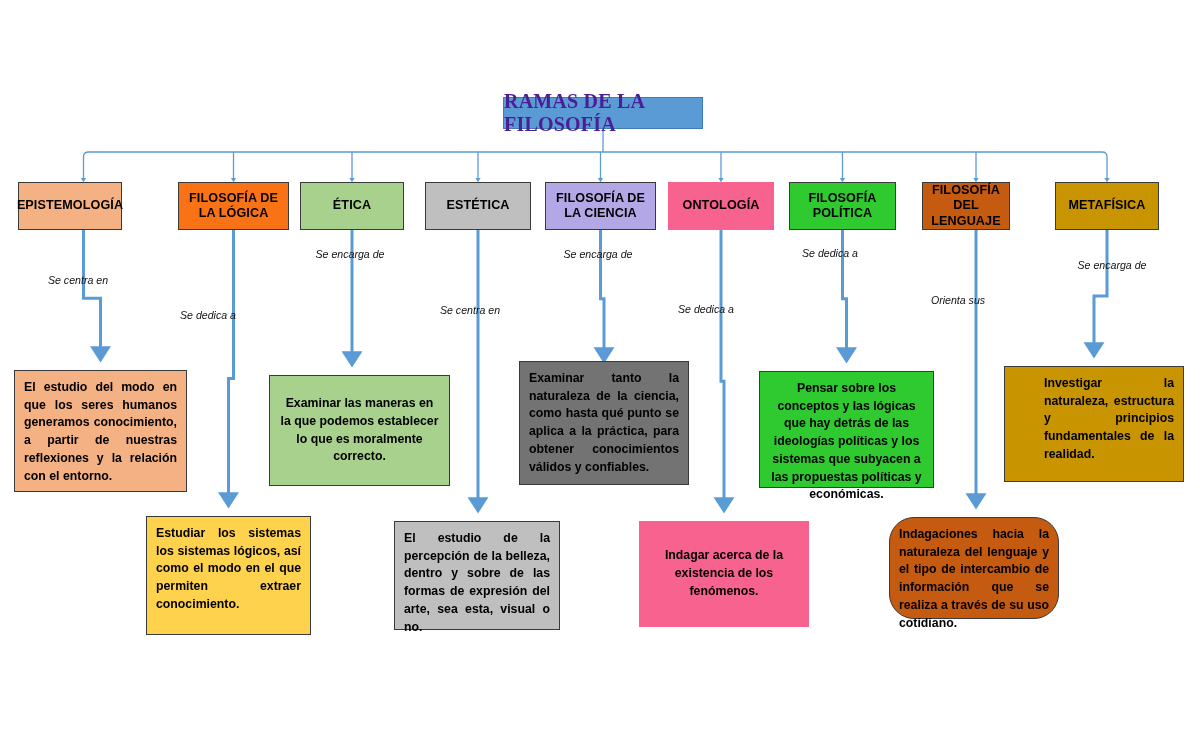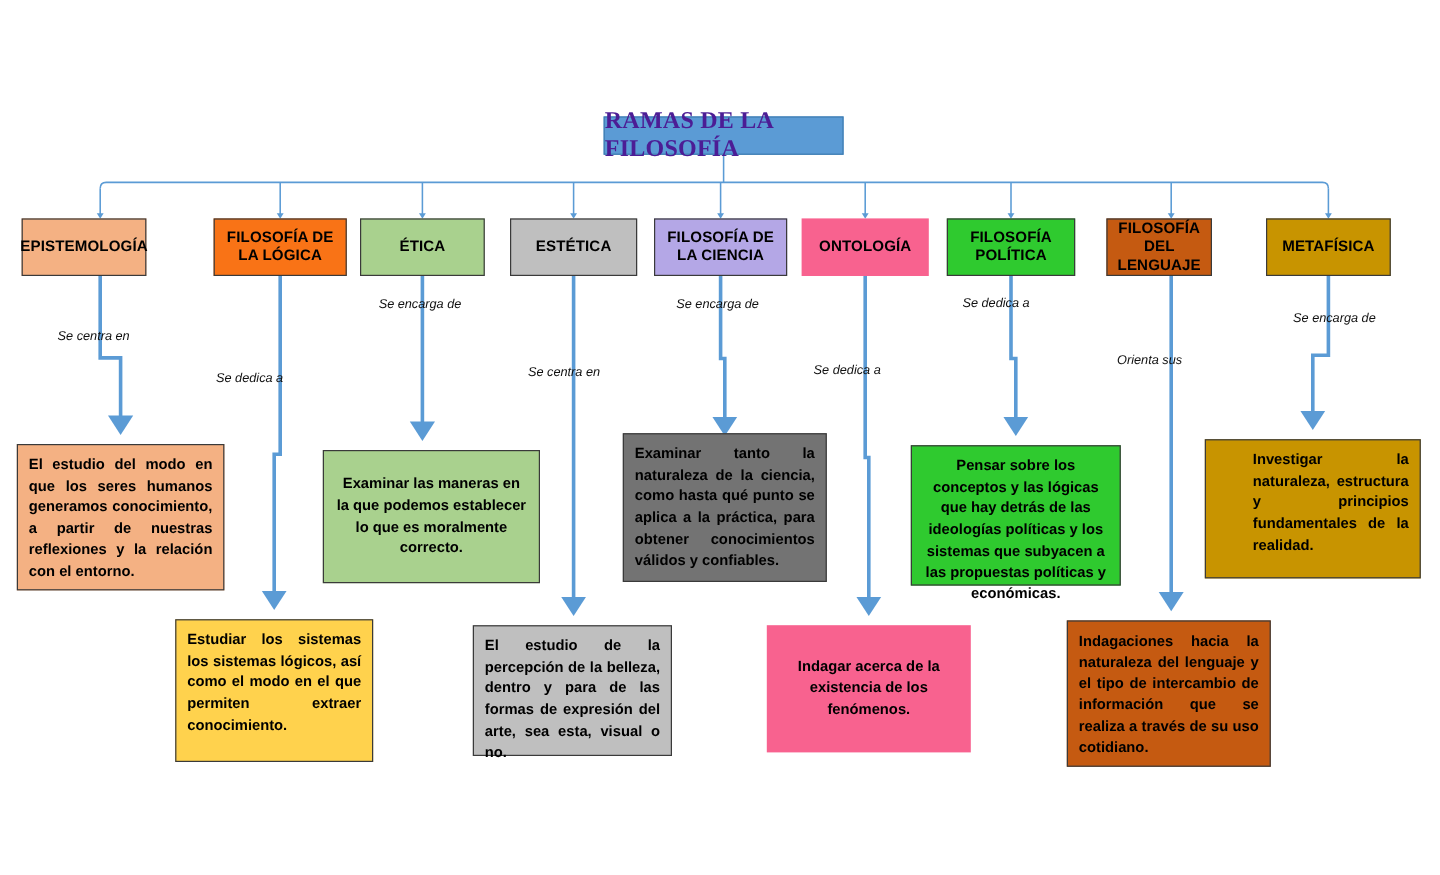--- a/index.html
+++ b/index.html
@@ -117,31 +117,31 @@
       <div class="node desc just" style="left: 14px; top: 357px; width: 173px; height: 122px; background: rgb(244, 177, 131);">
         <p>El estudio del modo en que los seres humanos generamos conocimiento, a partir de nuestras reflexiones y la relación con el entorno.</p>
       </div>
       <div class="node desc just" style="left: 146px; top: 503px; width: 165px; height: 119px; background: rgb(255, 210, 77);">
         <p>Estudiar los sistemas los sistemas lógicos, así como el modo en el que permiten extraer conocimiento.</p>
       </div>
       <div class="node desc ctr" style="left: 269px; top: 362px; width: 181px; height: 111px; background: rgb(169, 209, 142);">
         <p>Examinar las maneras en la que podemos establecer lo que es moralmente correcto.</p>
       </div>
       <div class="node desc just" style="left: 394px; top: 508px; width: 166px; height: 109px; background: rgb(191, 191, 191);">
-        <p>El estudio de la percepción de la belleza, dentro y para de las formas de expresión del arte, sea esta, visual o no.</p>
+        <p>El estudio de la percepción de la belleza, dentro y sobre de las formas de expresión del arte, sea esta, visual o no.</p>
       </div>
       <div class="node desc just" style="left: 519px; top: 348px; width: 170px; height: 124px; background: #737373;">
         <p>Examinar tanto la naturaleza de la ciencia, como hasta qué punto se aplica a la práctica, para obtener conocimientos válidos y confiables.</p>
       </div>
       <div class="node desc noborder ctr" style="left: 639px; top: 508px; width: 170px; height: 106px; background: rgb(248, 98, 143);">
         <p>Indagar acerca de la existencia de los fenómenos.</p>
       </div>
       <div class="node desc" style="left: 759px; top: 358px; width: 175px; height: 117px; background: rgb(47, 202, 47);">
         <p>Pensar sobre los conceptos y las lógicas que hay detrás de las ideologías políticas y los sistemas que subyacen a las propuestas políticas y económicas.</p>
       </div>
-      <div class="node desc just" style="left: 889px; top: 504px; width: 170px; height: 122px; background: rgb(197, 90, 17);">
+      <div class="node desc just" style="left: 889px; top: 504px; width: 170px; height: 102px; background: rgb(197, 90, 17); border-radius: 25px;">
         <p>Indagaciones hacia la naturaleza del lenguaje y el tipo de intercambio de información que se realiza a través de su uso cotidiano.</p>
       </div>
       <div class="node desc just" style="left: 1004px; top: 353px; width: 180px; height: 116px; background: rgb(200, 148, 0); padding-left: 39px;">
         <p>Investigar la naturaleza, estructura y principios fundamentales de la realidad.</p>
       </div>
     </div>
 </div>
 
 </body></html>

